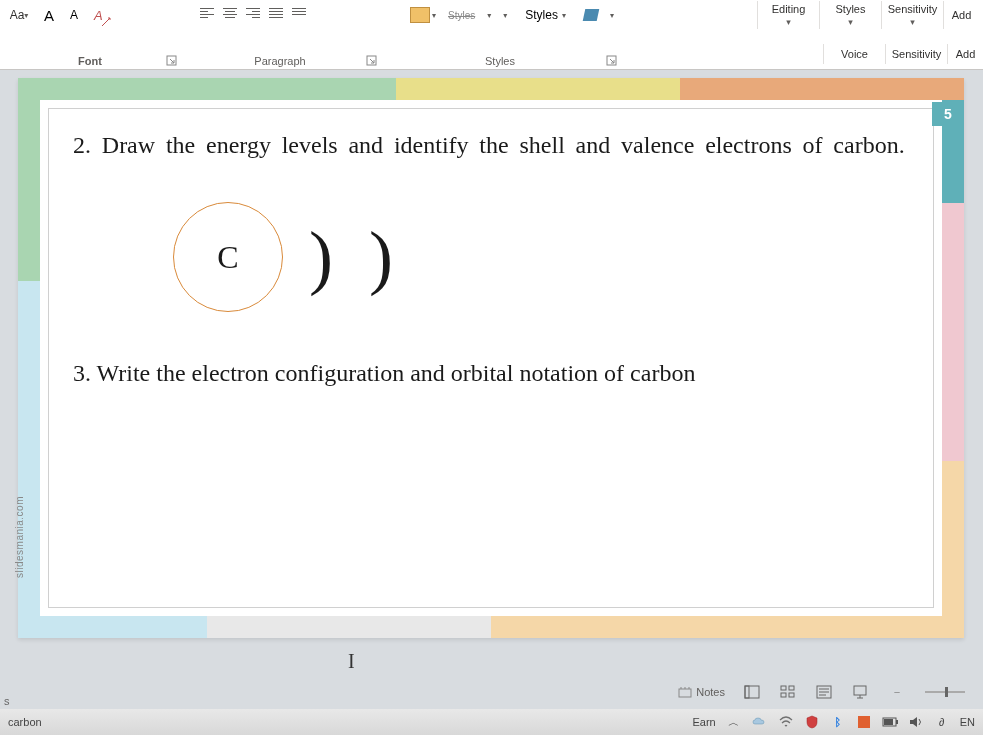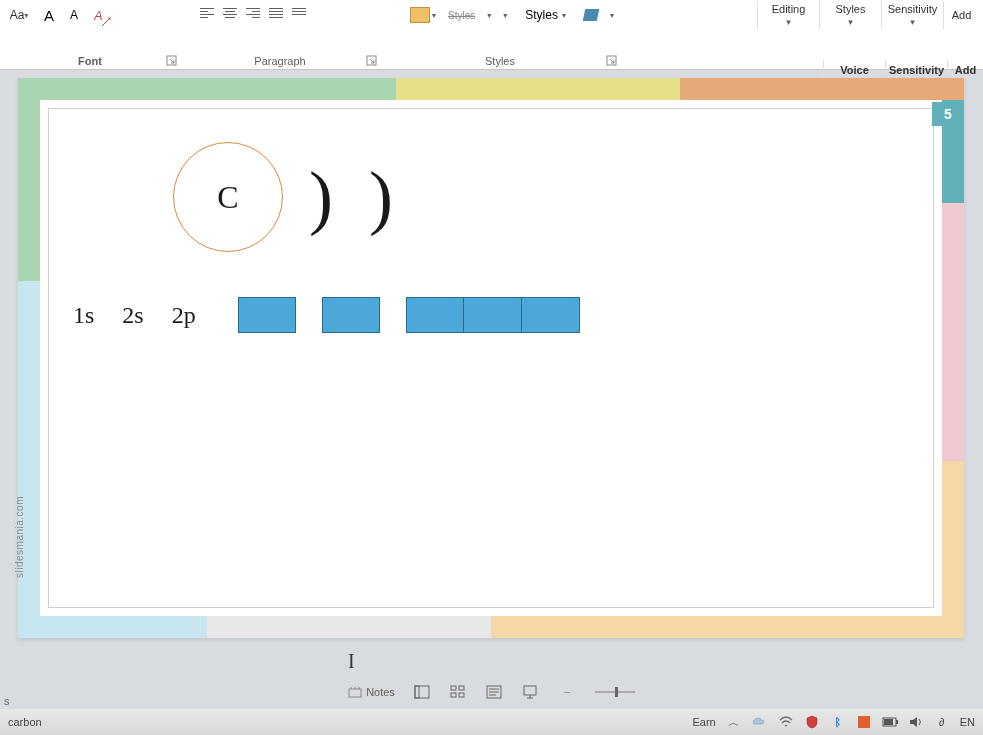--- a/index.html
+++ b/index.html
@@ -12,21 +12,21 @@
     .para-btns { display: flex; gap: 1px; margin-left: 8px; }
     .para-btn { width: 22px; height: 22px; display: flex; flex-direction: column; gap: 2px; padding: 4px; }
     .para-line { height: 1px; background: #605e5c; }
     .top-row { display: flex; width: 100%; height: 30px; align-items: center; padding: 0 4px; gap: 4px; }
     .group-label-row { position: absolute; bottom: 2px; left: 0; width: 100%; display: flex; font-size: 11px; color: #605e5c; }
     .group-label { text-align: center; position: relative; }
     .launcher { position: absolute; right: 2px; bottom: 0; width: 12px; height: 12px; }
     .launcher svg { width: 12px; height: 12px; }
     .right-btn { width: 62px; display: flex; flex-direction: column; align-items: center; justify-content: center; font-size: 11px; color: #323130; border-left: 1px solid #e1dfdd; gap: 2px; padding: 2px 5px; }
     .right-btn .chev { font-size: 9px; color: #605e5c; }
-    .second-row { position: absolute; top: 60px; right: 0; display: flex; font-size: 11px; color: #323130; font-weight: bold; }
+    .second-row { position: absolute; top: 44px; right: 0; display: flex; font-size: 11px; color: #323130; }
     .second-row > div { width: 62px; text-align: center; padding: 4px 0; border-left: 1px solid #e1dfdd; }
 
     
     .slide-area { position: absolute; top: 78px; left: 18px; width: 946px; height: 560px; background: #fff; box-shadow: 0 2px 4px rgba(0,0,0,0.1); }
     .color-border { position: absolute; inset: 0; }
     .cb-top { position: absolute; top: 0; left: 0; right: 0; height: 22px; display: flex; }
     .cb-top .seg1 { width: 40%; background: #a9d5b1; }
     .cb-top .seg2 { width: 30%; background: #e8df8a; }
     .cb-top .seg3 { width: 30%; background: #e8a97a; }
     .cb-left { position: absolute; top: 22px; left: 0; bottom: 22px; width: 22px; }
@@ -52,21 +52,21 @@
     .orb-label { font-family: Georgia, serif; }
     .orb-boxes { display: flex; gap: 26px; margin-left: 14px; }
     .orb-single { width: 58px; height: 36px; background: #4ba8d8; border: 1px solid #2a6a8a; }
     .orb-triple { display: flex; }
     .orb-triple .cell { width: 58px; height: 36px; background: #4ba8d8; border: 1px solid #2a6a8a; }
     .orb-triple .cell + .cell { border-left: none; }
 
     .watermark { position: absolute; left: -4px; bottom: 60px; font-size: 10px; color: #888; writing-mode: vertical-rl; transform: rotate(180deg); letter-spacing: 0.5px; }
 
     
-    .status-bar { position: absolute; bottom: 30px; left: 0; right: 0; height: 26px; display: flex; align-items: center; justify-content: center; padding: 0 18px; gap: 18px; font-size: 11px; color: #605e5c; }
+    .status-bar { position: absolute; bottom: 30px; left: 0; right: 0; height: 26px; display: flex; align-items: center; justify-content: flex-end; padding: 0 18px; gap: 18px; font-size: 11px; color: #605e5c; }
     .status-icon { width: 18px; height: 18px; display: flex; align-items: center; justify-content: center; }
     .status-bar .notes { display: flex; align-items: center; gap: 4px; }
 
     .bottom-bar { position: absolute; bottom: 0; left: 0; right: 0; height: 26px; background: linear-gradient(#e8e8e8,#d8d8d8); display: flex; align-items: center; padding: 0 8px; font-size: 11px; color: #444; }
     .bottom-left { }
     .bottom-right { margin-left: auto; display: flex; gap: 10px; align-items: center; }
     .tray-icon { width: 16px; height: 16px; display: flex; align-items: center; justify-content: center; }
 
     .text-cursor { position: absolute; left: 348px; top: 650px; font-size: 20px; color: #333; font-family: serif; }
     .styles-dd { display: flex; align-items: center; font-size: 12px; gap: 4px; padding: 0 6px; }
@@ -220,39 +220,27 @@
       </div>
     <div class="cb-bot">
         <div class="b1"></div>
         <div class="b2"></div>
         <div class="b3"></div>
       </div>
   </div>
   <div class="pagenum-badge">5</div>
 
   <div class="content-box">
+    <div class="q2-text">2. Draw the energy levels and identify the shell and valence electrons of carbon.</div>
     <div class="diagram-row">
       <div class="circle-c">C</div>
       <div class="arc">)</div>
       <div class="arc">)</div>
     </div>
-    <div class="orbital-row">
-      <span class="orb-label">1s</span>
-      <span class="orb-label">2s</span>
-      <span class="orb-label">2p</span>
-      <div class="orb-boxes">
-        <div class="orb-single"></div>
-        <div class="orb-single"></div>
-        <div class="orb-triple">
-          <div class="cell"></div>
-            <div class="cell"></div>
-            <div class="cell"></div>
-        </div>
-      </div>
-    </div>
+    <div class="q3-text">3. Write the electron configuration and orbital notation of carbon</div>
   </div>
 
   <div class="watermark">slidesmania.com</div>
 </div>
 
 <div class="text-cursor">I</div>
 
 <div class="status-bar">
   <div class="notes">
     <svg width="14" height="12">

